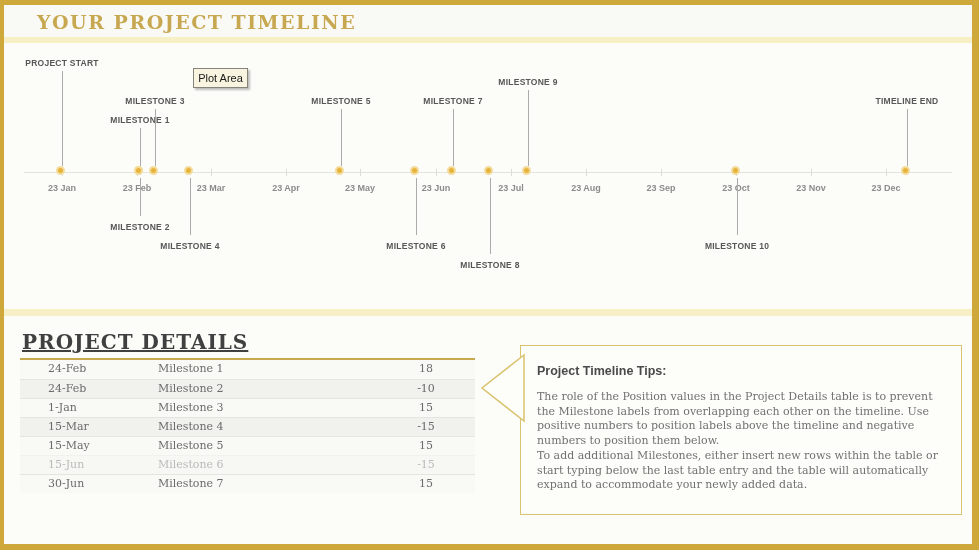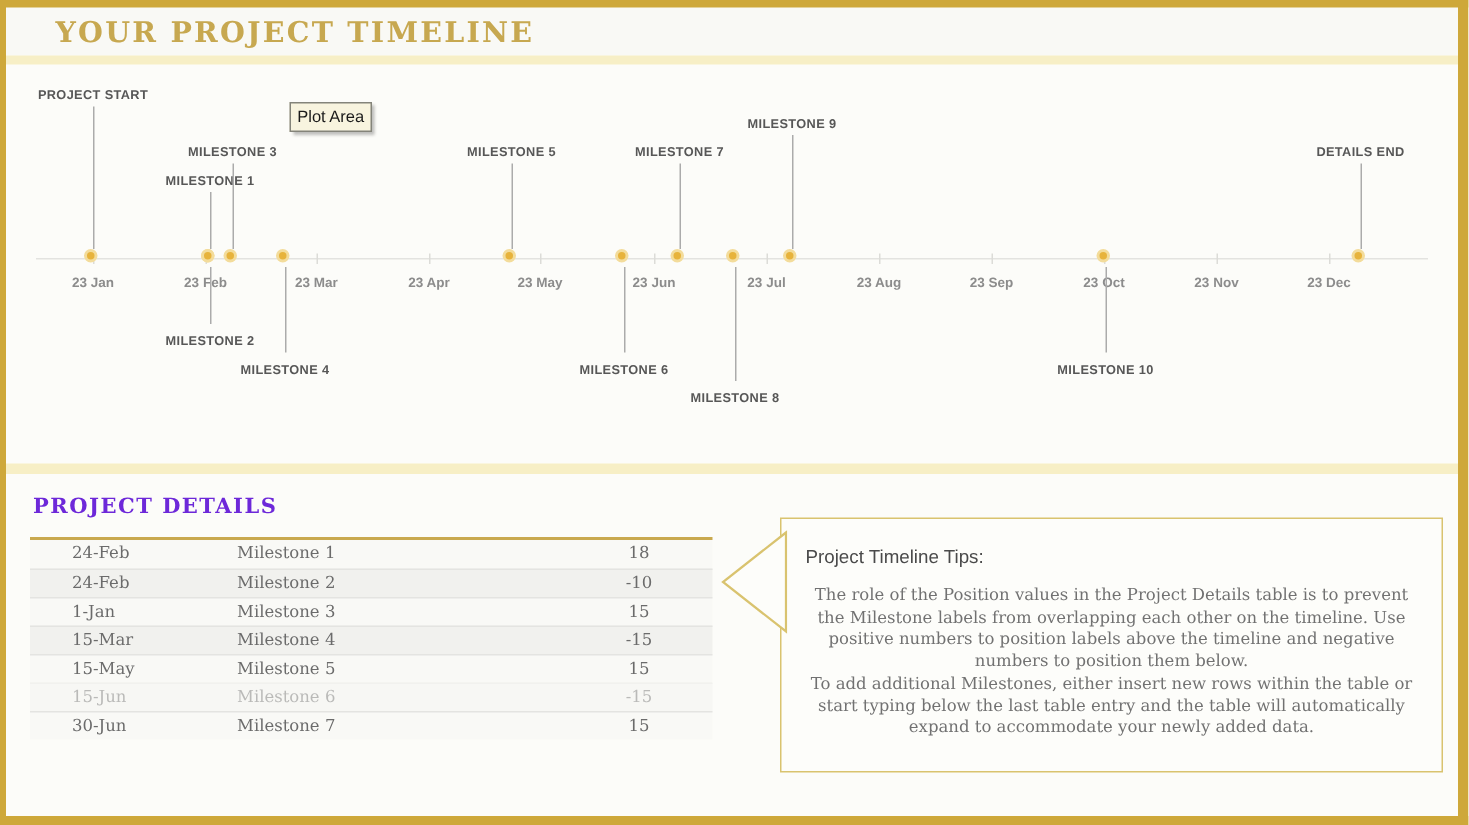--- a/index.html
+++ b/index.html
@@ -47,21 +47,21 @@
     position:absolute; left:193px; top:68px; width:55px; height:20px;
     background:#F8F4DF; border:1px solid #84847A;
     box-shadow:2px 2px 2px rgba(0,0,0,.25);
     font-size:11px; color:#1A1A1A; text-align:center; line-height:18px;
   }
 
   
   .details-title {
     position:absolute; left:22px; top:330px;
     font-family:"DejaVu Serif","Liberation Serif",serif;
-    font-size:14px; font-weight:bold; letter-spacing:1px; color:#6d28d9;
+    font-size:20px; font-weight:bold; letter-spacing:1px; color:#404040;text-decoration:underline;
   }
   .tbl { position:absolute; left:20px; top:358px; width:455px; }
   .t-head { position:relative; height:20px; }
   .t-head span {
     position:absolute; top:3px; font-size:10px; font-weight:bold;
     letter-spacing:.3px; color:#4F4F4F;
   }
   .th-date { left:28px; } .th-ms { left:138px; }
   .th-pos { left:356px; width:100px; text-align:center; }
   .t-rule { height:2px; background:#C9A94F; }
@@ -79,26 +79,26 @@
   .c-pos { left:356px; width:100px; text-align:center; }
 
   
   .tips-box {
     position:absolute; left:520px; top:345px; width:442px; height:170px;
     background:#FDFDFA; border:1px solid #D9C36F;
   }
   .tips-pointer { position:absolute; left:477px; top:352px; z-index:2; }
   .tips-title {
     position:absolute; left:537px; top:364px;
-    font-size:12.5px; font-weight:normal; color:#4A4A4A;text-align:center;
+    font-size:12.5px; font-weight:bold; color:#4A4A4A;text-align:center;
   }
   .tips-p {
     position:absolute; left:537px; width:408px;
     font-family:"DejaVu Serif","Liberation Serif",serif;
-    font-size:11px; line-height:14.5px; color:#717171;text-align:center;
+    font-size:11px; line-height:14.5px; color:#717171;
   }
   .tips-p.p1 { top:390px; }
   .tips-p.p2 { top:449px; }
 </style>
 </head>
 <body>
 
 <div id="stage">
 
   <div class="title-band">
@@ -151,21 +151,21 @@
         <div class="ms-label" style="left: 416px; top: 241px;">MILESTONE 6</div>
         <div class="ms-line" style="left: 453px; height: 57px; top: 109px;"></div>
         <div class="ms-label" style="left: 453px; top: 96px;">MILESTONE 7</div>
         <div class="ms-line" style="left: 490px; height: 76px; top: 178px;"></div>
         <div class="ms-label" style="left: 490px; top: 260px;">MILESTONE 8</div>
         <div class="ms-line" style="left: 528px; height: 76px; top: 90px;"></div>
         <div class="ms-label" style="left: 528px; top: 77px;">MILESTONE 9</div>
         <div class="ms-line" style="left: 737px; height: 57px; top: 178px;"></div>
         <div class="ms-label" style="left: 737px; top: 241px;">MILESTONE 10</div>
         <div class="ms-line" style="left: 907px; height: 57px; top: 109px;"></div>
-        <div class="ms-label" style="left: 907px; top: 96px;">DETAILS END</div>
+        <div class="ms-label" style="left: 907px; top: 96px;">TIMELINE END</div>
         <div class="ms-marker" style="left: 55.5px; top: 165.5px;"></div>
         <div class="ms-marker" style="left: 133.5px; top: 165.5px;"></div>
         <div class="ms-marker" style="left: 133.5px; top: 165.5px;"></div>
         <div class="ms-marker" style="left: 148.5px; top: 165.5px;"></div>
         <div class="ms-marker" style="left: 183.5px; top: 165.5px;"></div>
         <div class="ms-marker" style="left: 334.5px; top: 165.5px;"></div>
         <div class="ms-marker" style="left: 409.5px; top: 165.5px;"></div>
         <div class="ms-marker" style="left: 446.5px; top: 165.5px;"></div>
         <div class="ms-marker" style="left: 483.5px; top: 165.5px;"></div>
         <div class="ms-marker" style="left: 521.5px; top: 165.5px;"></div>

